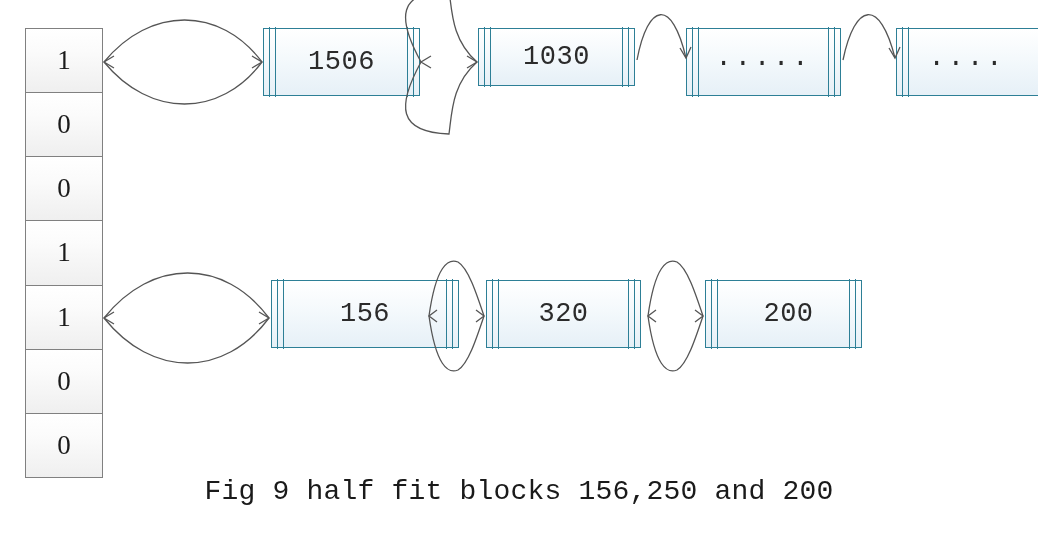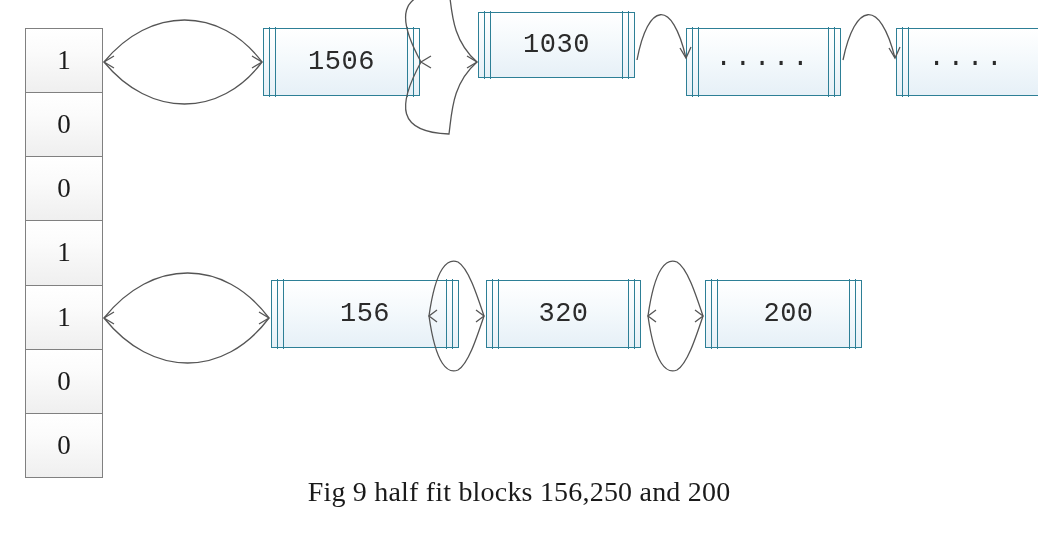--- a/index.html
+++ b/index.html
@@ -107,21 +107,21 @@
     stroke-width: 1.3;
   }
 
   
   #caption {
     position: absolute;
     left: 0;
     top: 476px;
     width: 1038px;
     text-align: center;
-    font-family: Liberation Serif, serif;
+    font-family: Liberation Mono, monospace;
     font-size: 28px;
     color: #1a1a1a;
     letter-spacing: 0.2px;
   }
 </style>
 </head>
 <body>
 
 <div id="stage">
 
@@ -150,21 +150,21 @@
   </div>
 
   <div class="block" style="left:263px; top:28px; width:157px; height:68px;">
     <span class="edge l1"></span>
     <span class="edge l2"></span>
     <span class="edge r1"></span>
     <span class="edge r2"></span>
     <span class="block-label">1506</span>
   </div>
 
-  <div class="block" style="left:478px; top:12px; width:157px; height:66px;">
+  <div class="block" style="left:478px; top:28px; width:157px; height:58px;">
     <span class="edge l1"></span>
     <span class="edge l2"></span>
     <span class="edge r1"></span>
     <span class="edge r2"></span>
     <span class="block-label">1030</span>
   </div>
 
   <div class="block" style="left:686px; top:28px; width:155px; height:68px;">
     <span class="edge l1"></span>
     <span class="edge l2"></span>

